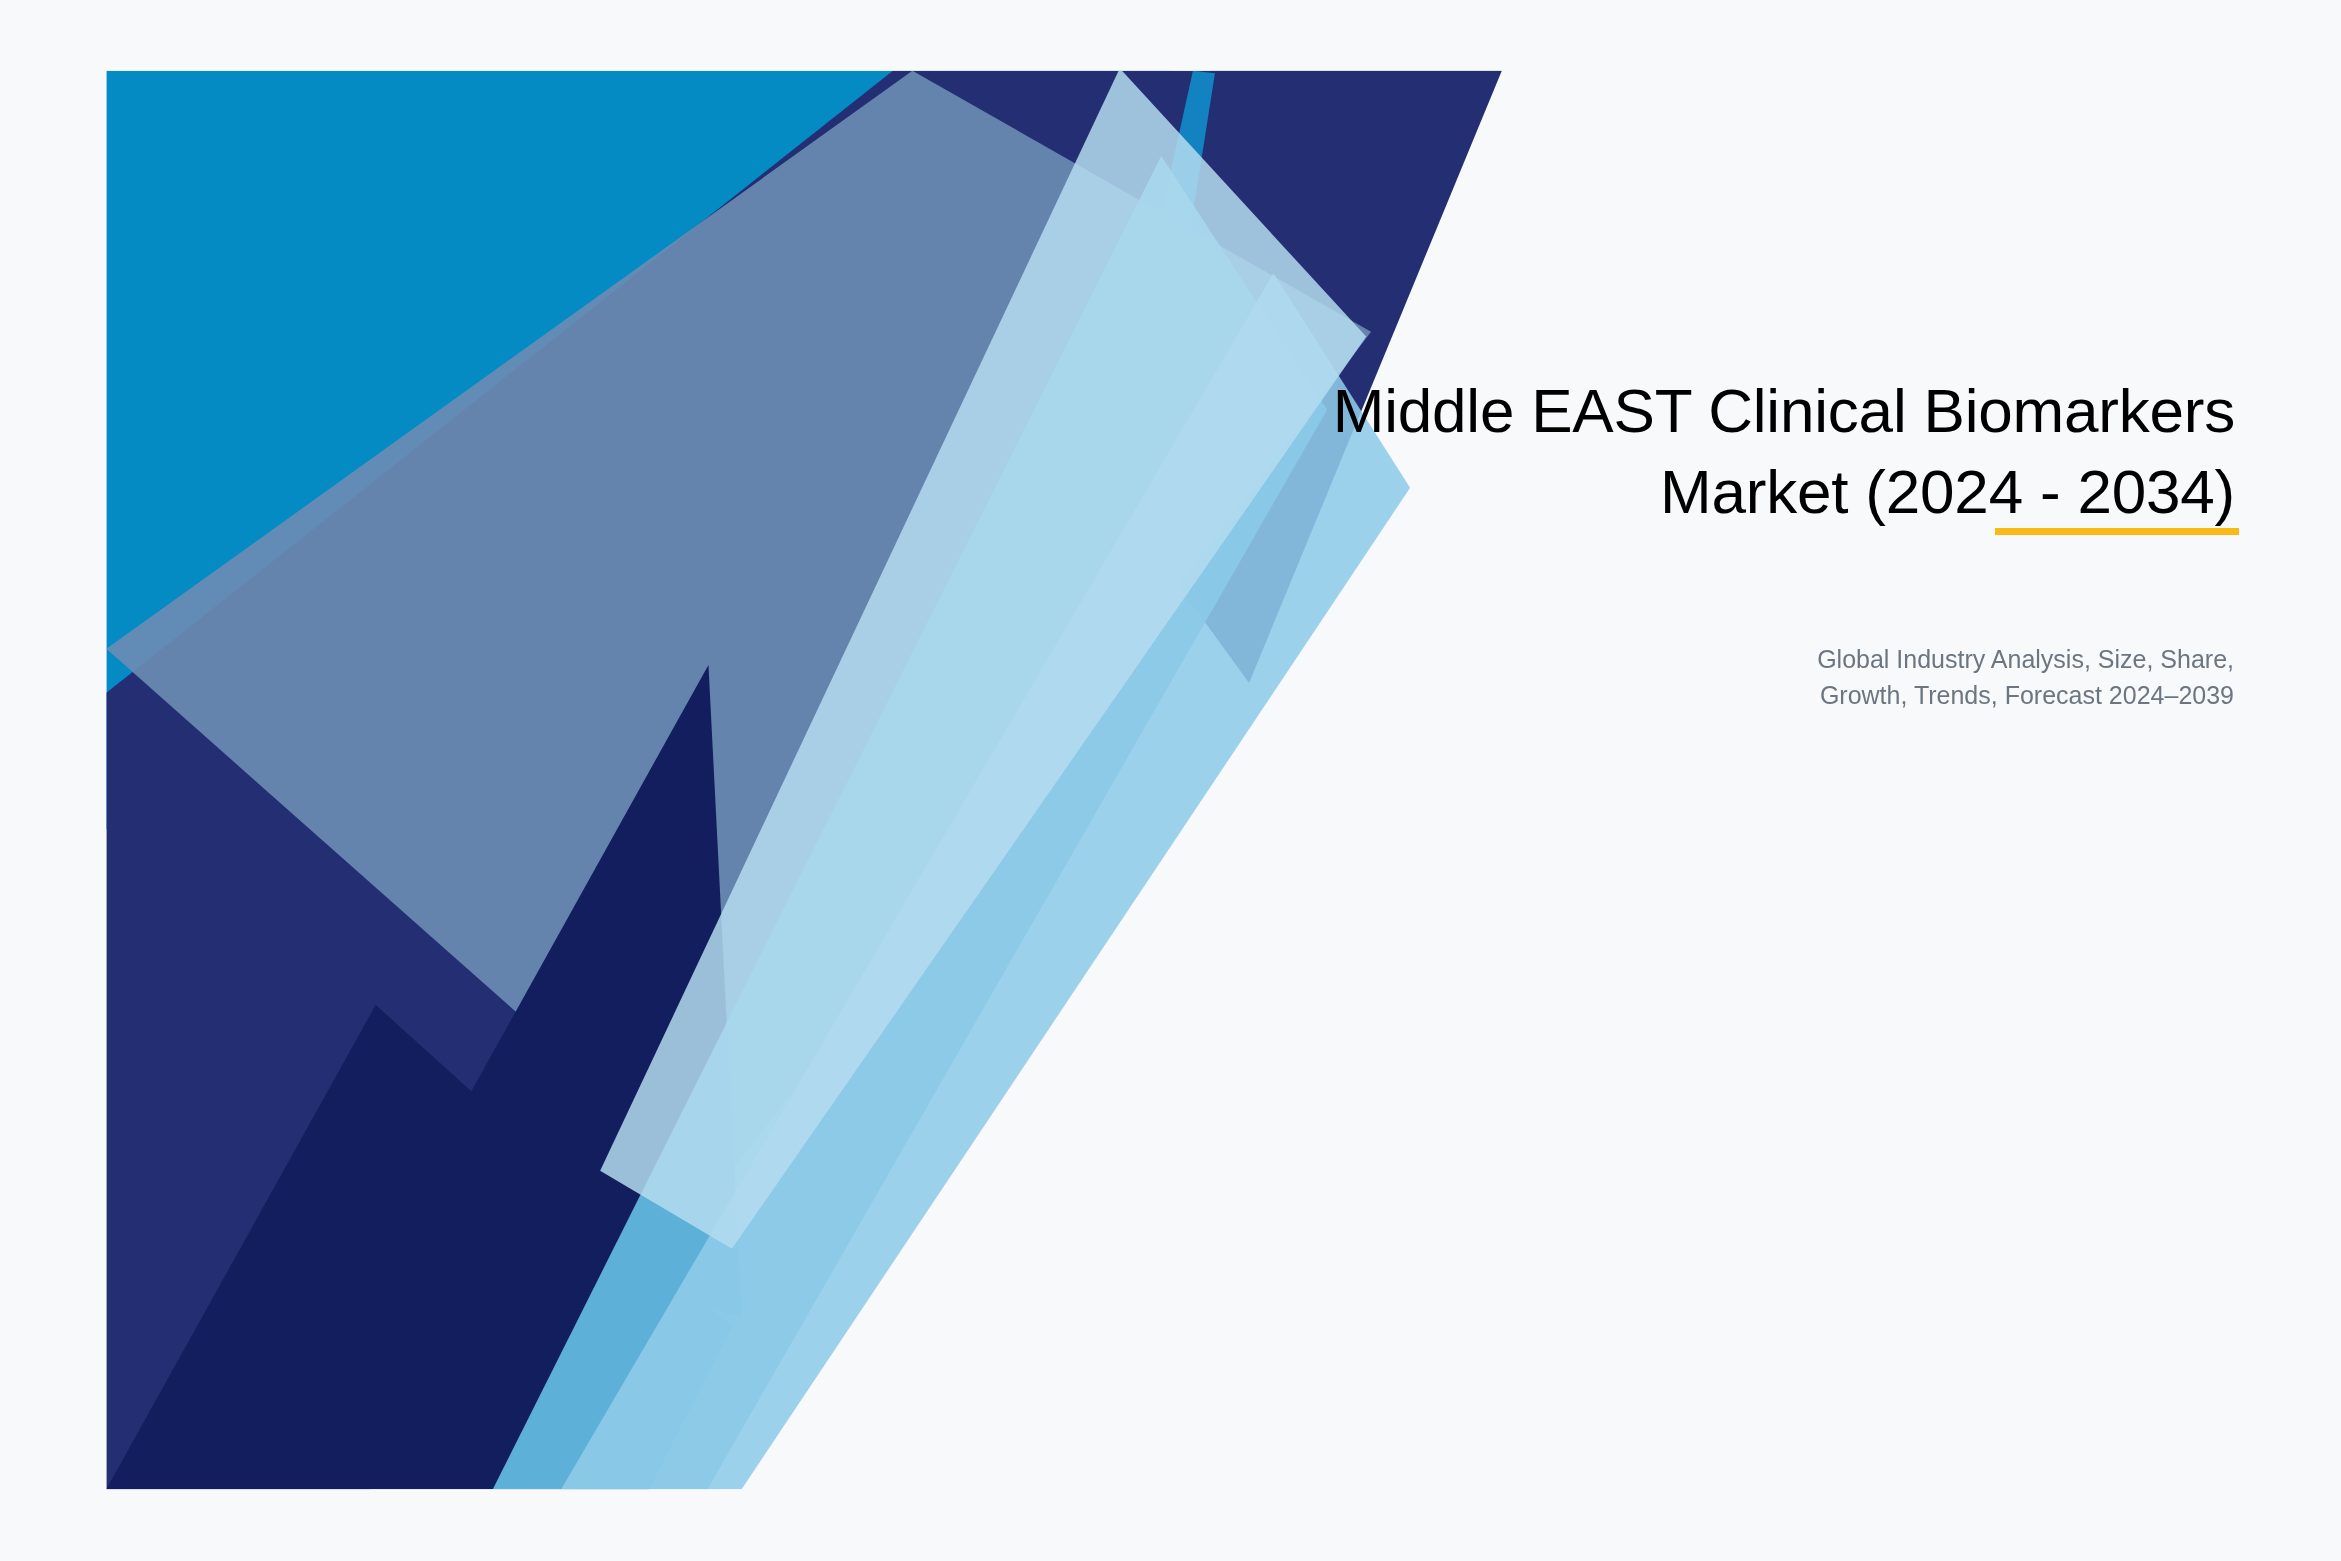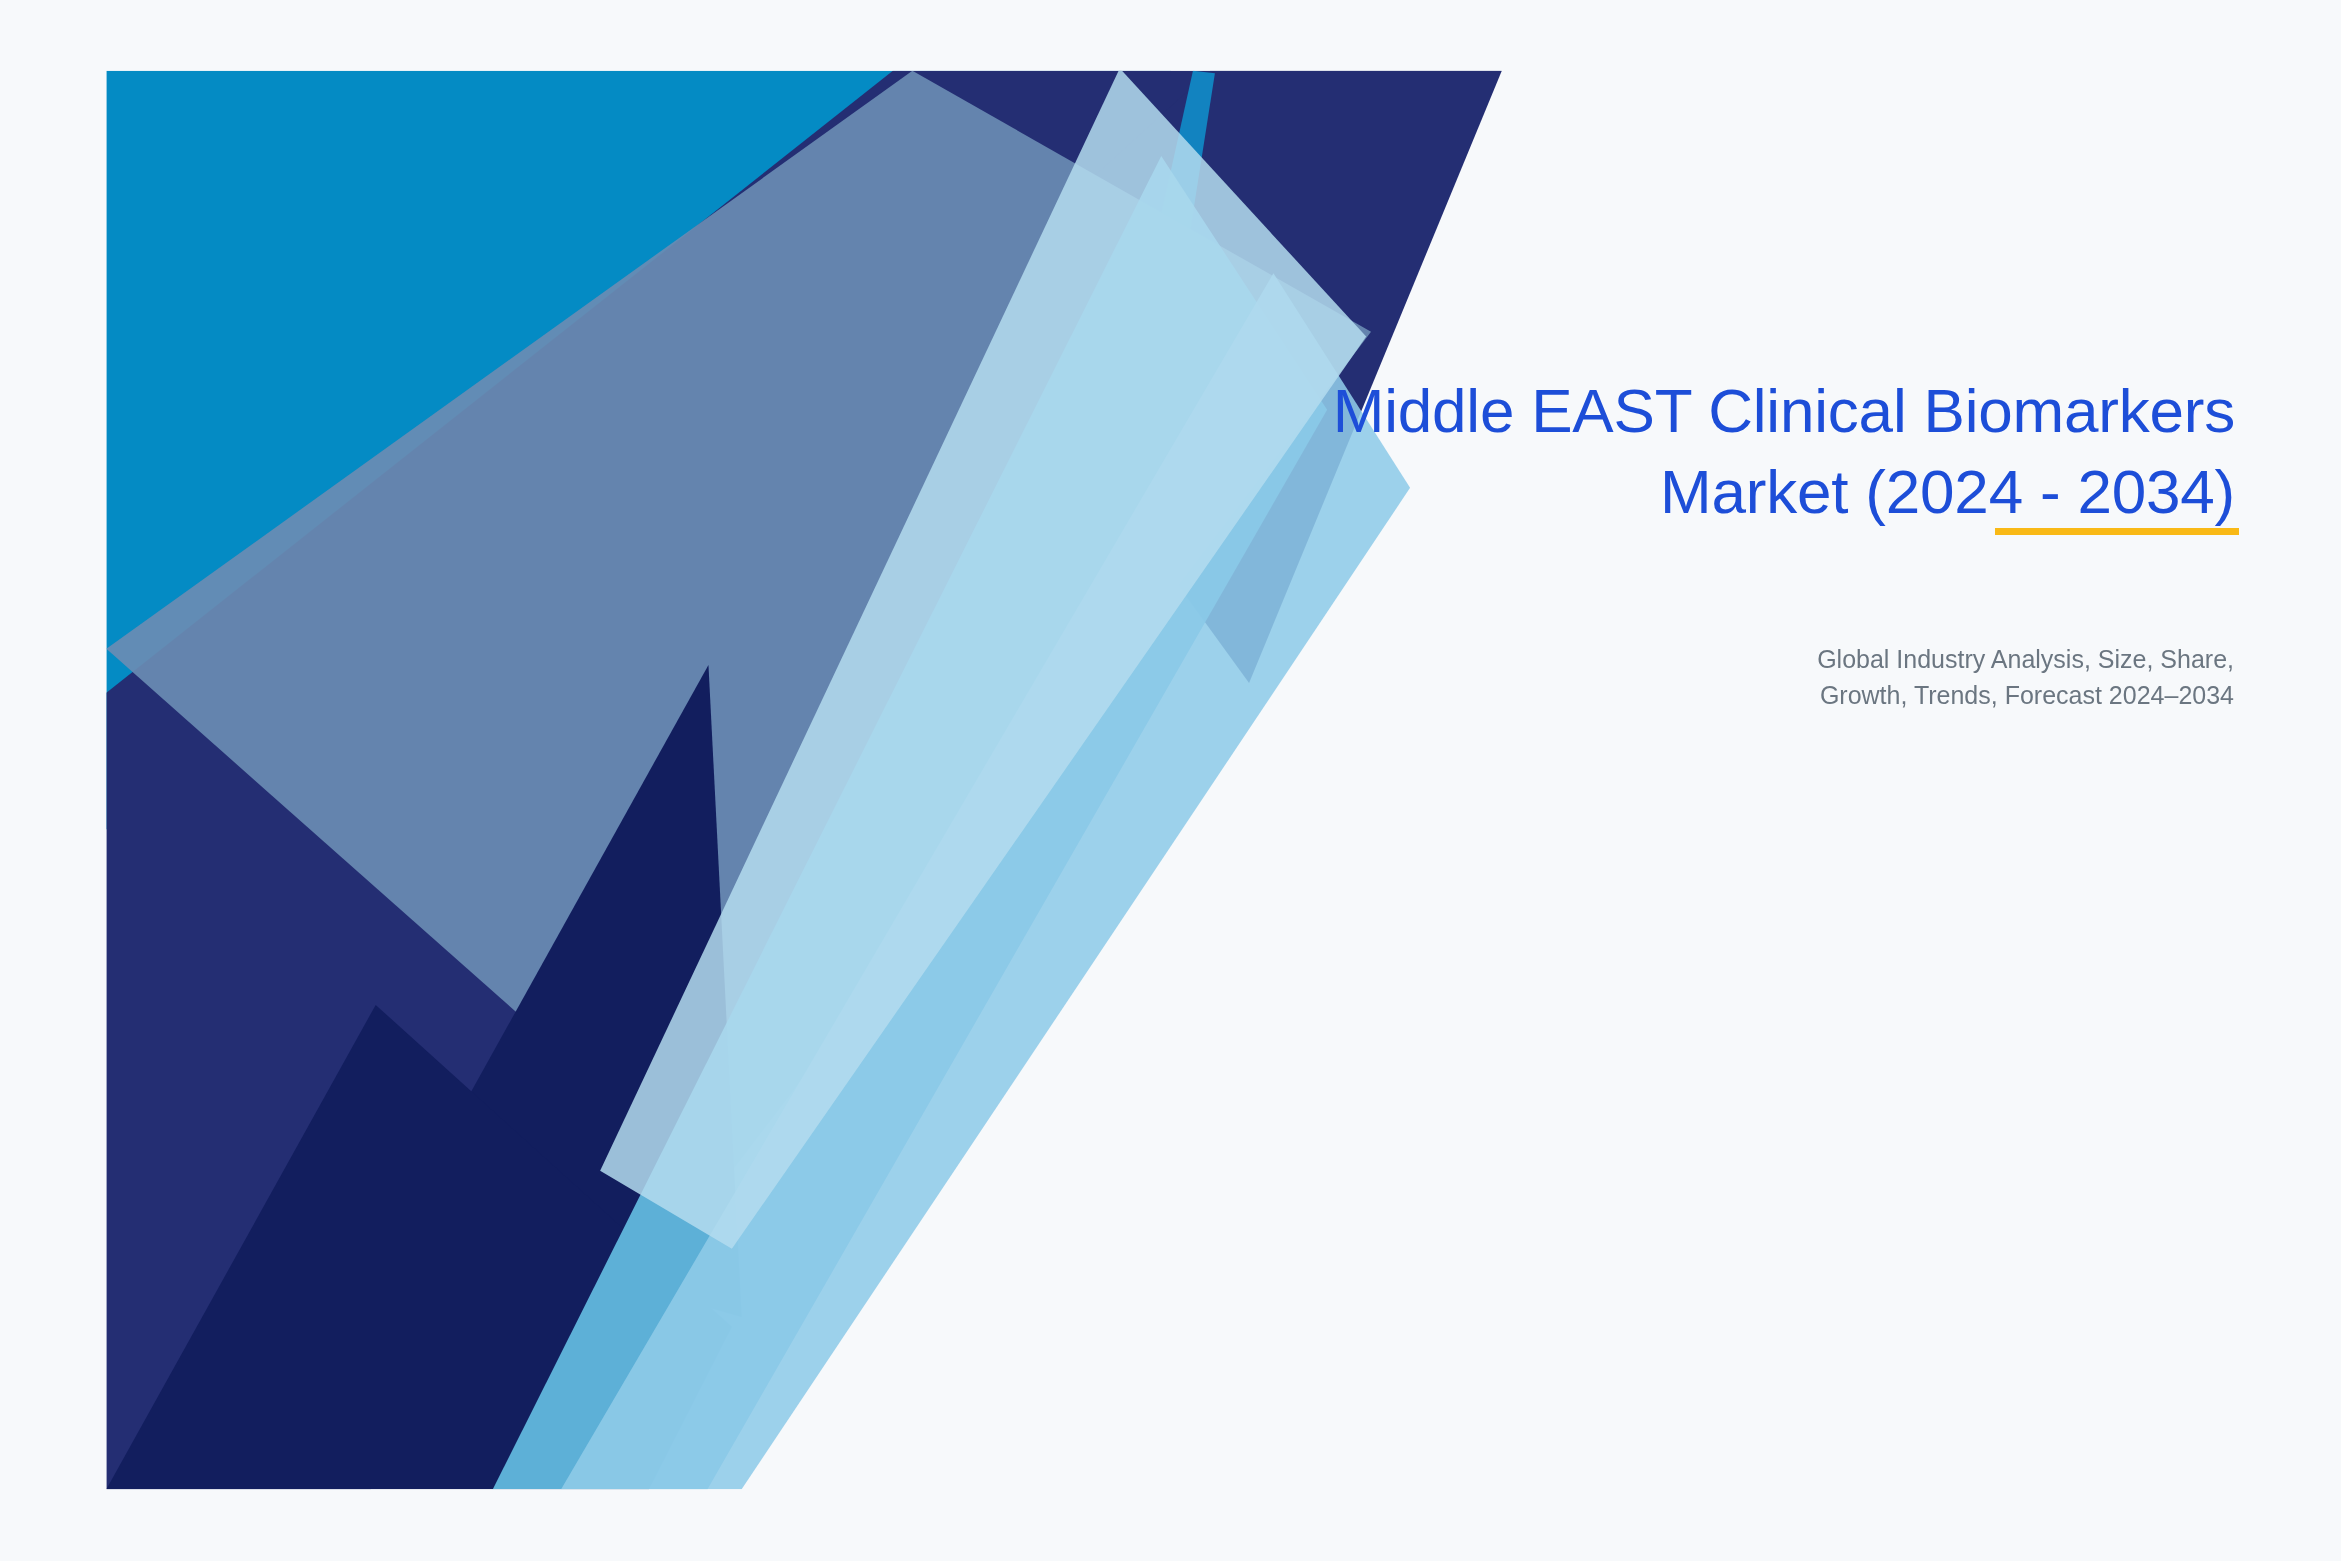--- a/index.html
+++ b/index.html
@@ -36,21 +36,21 @@
     left: 986px;
     top: 371px;
     width: 1249px;
     text-align: right;
   }
   .title {
     font-family: "Liberation Sans", sans-serif;
     font-size: 62px;
     line-height: 1.30;
     font-weight: 400;
-    color: #1d4ed8;
+    color: #000000;
     letter-spacing: -0.2px;
     margin: 0;
     white-space: pre-line;
     position: relative;
     z-index: 3;
   }
   .accent-bar {
     position: absolute;
     left: 1995px;
     top: 528px;
@@ -113,16 +113,16 @@
   </div>
 
   <div class="accent-bar"></div>
 
   <div class="text-block">
     <h1 class="title">Middle EAST Clinical Biomarkers
 Market (2024 - 2034)</h1>
   </div>
 
   <p class="subtitle">Global Industry Analysis, Size, Share,
-Growth, Trends, Forecast 2024–2034</p>
+Growth, Trends, Forecast 2024–2039</p>
 
 </div>
 
 
 </body></html>

